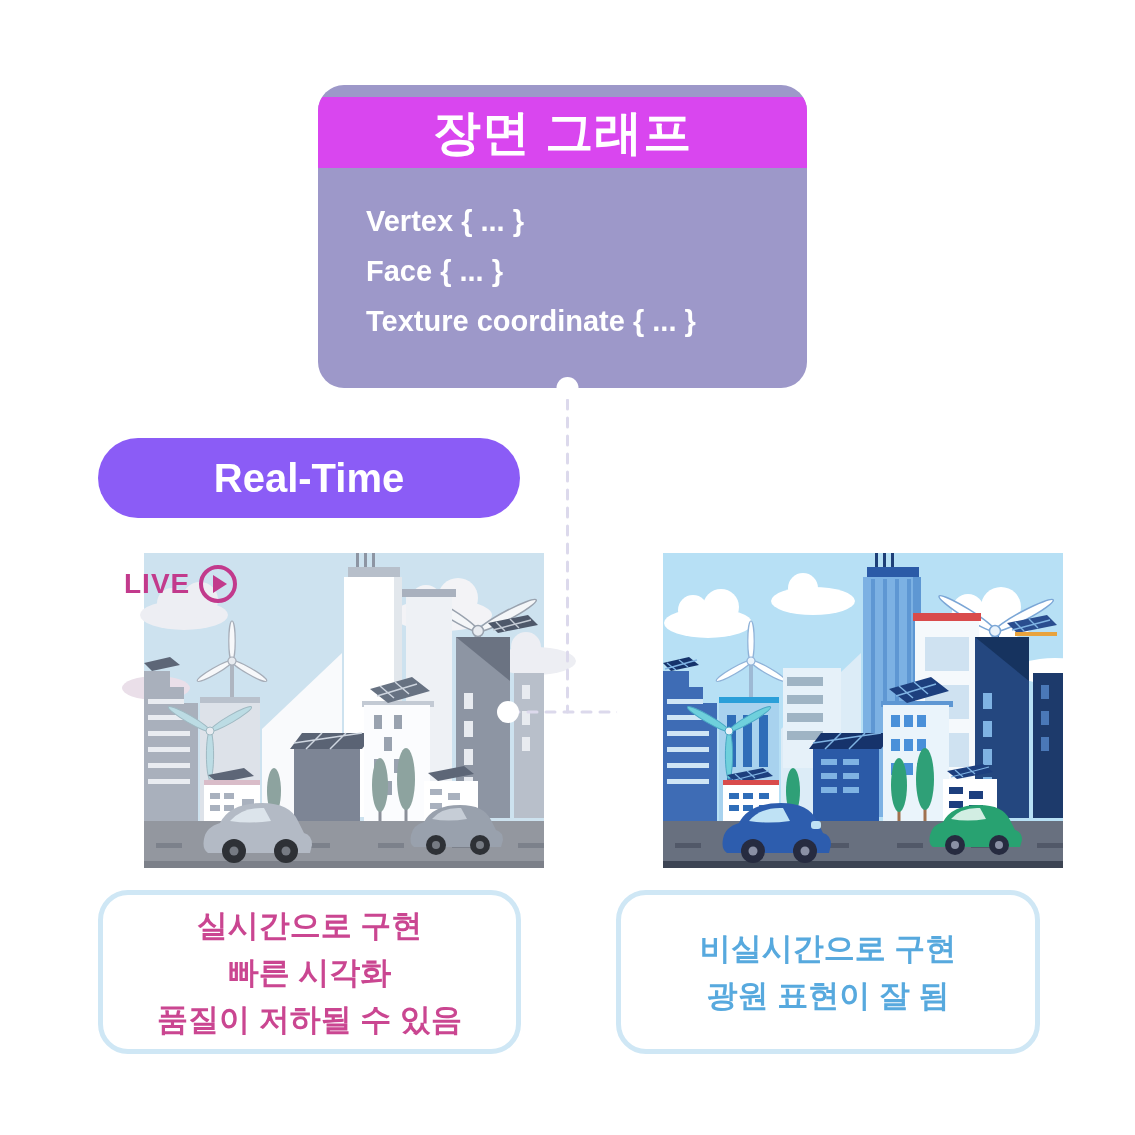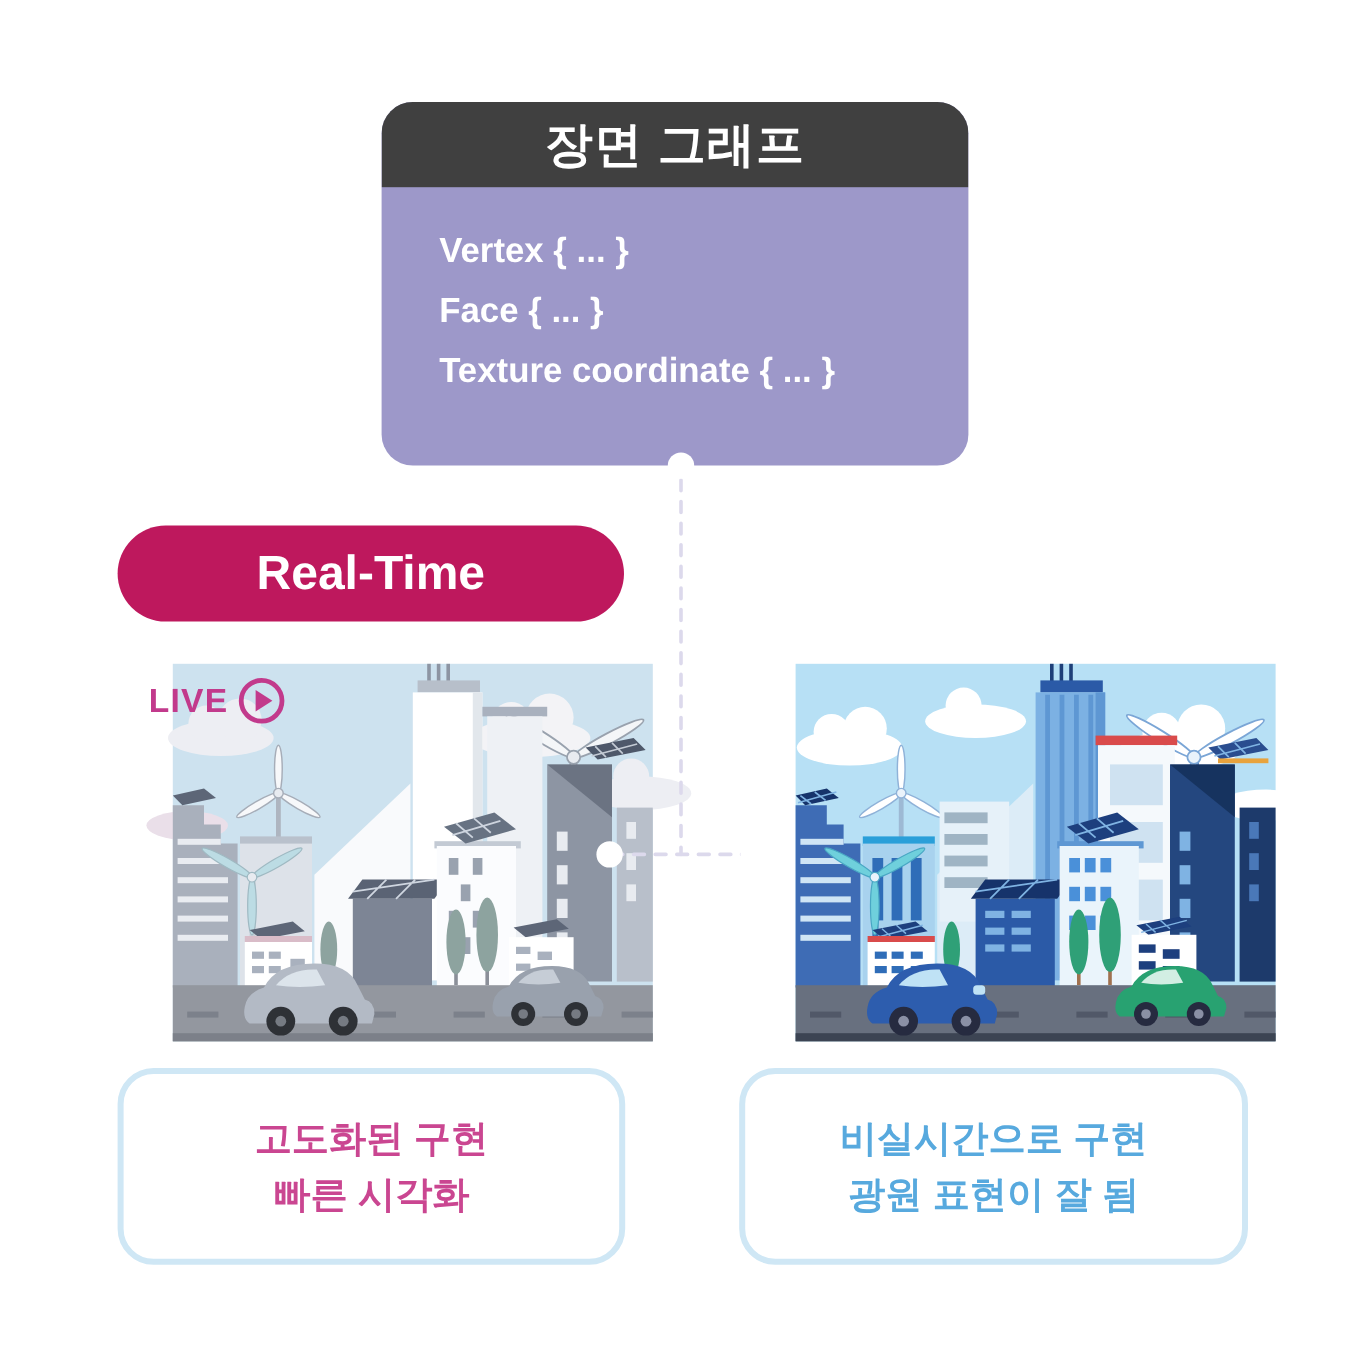--- a/index.html
+++ b/index.html
@@ -6,35 +6,35 @@
   .canvas{
     position:relative;width:1135px;height:1135px;background:#ffffff;
     font-family:"Liberation Sans","DejaVu Sans",sans-serif;overflow:hidden;margin:0 auto;
   }
   
   .sg-box{
     position:absolute;left:318px;top:85px;width:489px;height:303px;
     background:#9d98c9;border-radius:26px;overflow:hidden;
   }
   .sg-header{
-    height:71px;background:#404040;color:#ffffff;
+    height:71px;background:#d946ef;color:#ffffff;
     display:flex;align-items:center;justify-content:center;
-    font-size:40px;font-weight:700;letter-spacing:1px;
+    font-size:48px;font-weight:700;letter-spacing:1px;margin-top:12px;
   }
   .sg-body{padding:28px 16px 0 48px;color:#ffffff;}
   .sg-line{font-size:29px;font-weight:700;line-height:50px;white-space:nowrap;}
   
   .connector{position:absolute;left:495px;top:370px;width:150px;height:360px;pointer-events:none;z-index:5;}
   
   .pill{
     position:absolute;top:438px;height:80px;border-radius:40px;
     display:flex;align-items:center;justify-content:center;
     color:#ffffff;font-size:40px;font-weight:700;
   }
-  .pill-left{left:98px;width:422px;background:#be185d;}
+  .pill-left{left:98px;width:422px;background:#8b5cf6;}
   .pill-right{left:617px;width:416px;background:#55a7dd;}
   
   .city{position:absolute;top:553px;width:472px;height:315px;}
   .city-left{left:108px;}
   .city-right{left:627px;}
   .city svg{display:block;width:100%;height:100%;}
   .live-badge{
     position:absolute;left:16px;top:12px;display:flex;align-items:center;gap:9px;
   }
   .live-text{color:#c23a8c;font-size:28px;font-weight:800;letter-spacing:1px;}
@@ -433,21 +433,22 @@
 
   <svg class="connector" viewBox="0 0 150 360" xmlns="http://www.w3.org/2000/svg">
     <line x1="72.5" y1="30" x2="72.5" y2="342" stroke="#dcd9ec" stroke-width="3" stroke-dasharray="9 9" stroke-linecap="round"></line>
     <line x1="15" y1="342" x2="132" y2="342" stroke="#dcd9ec" stroke-width="3" stroke-dasharray="9 9" stroke-linecap="round"></line>
     <circle cx="72.5" cy="18" r="11" fill="#ffffff"></circle>
     <circle cx="13" cy="342" r="11" fill="#ffffff"></circle>
     <circle cx="133" cy="342" r="11" fill="#ffffff"></circle>
   </svg>
 
   <div class="note-box note-left">
-    <div class="note-line">고도화된 구현</div>
+    <div class="note-line">실시간으로 구현</div>
     <div class="note-line">빠른 시각화</div>
+    <div class="note-line">품질이 저하될 수 있음</div>
   </div>
   <div class="note-box note-right">
     <div class="note-line">비실시간으로 구현</div>
     <div class="note-line">광원 표현이 잘 됨</div>
   </div>
 
 </div>
 
 </body></html>

